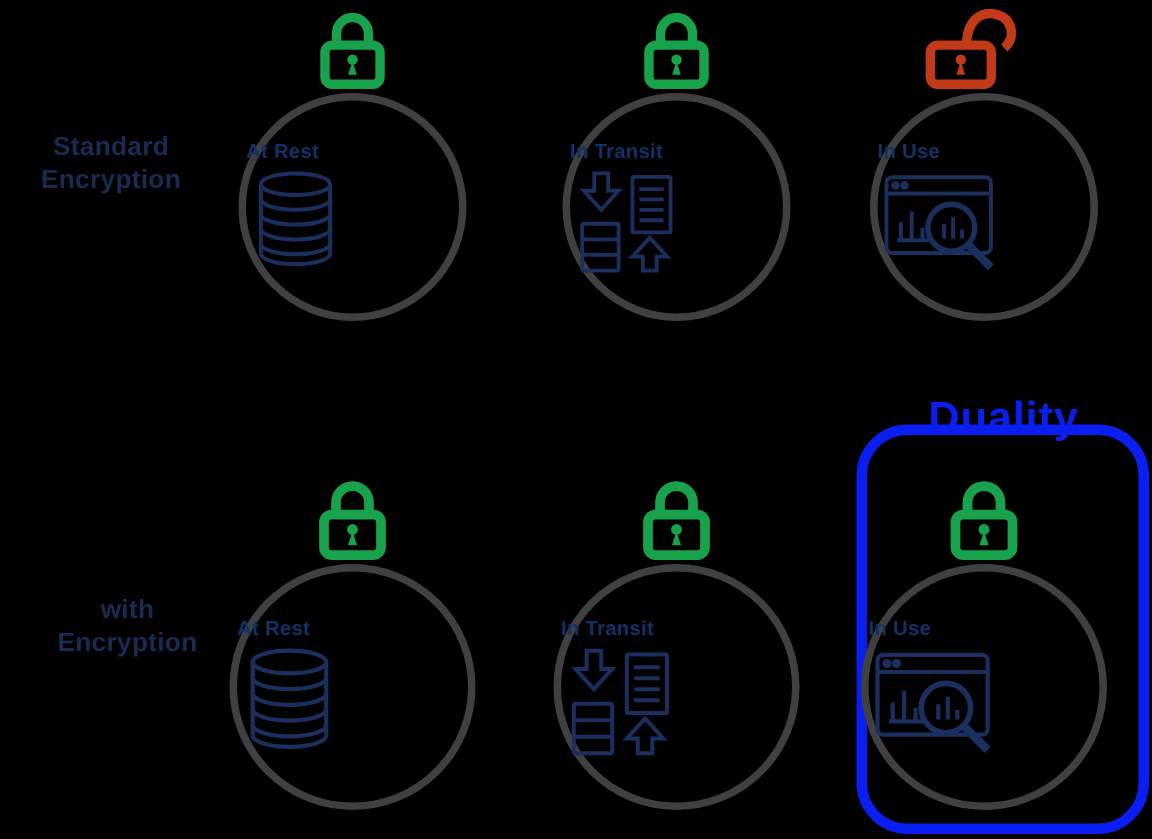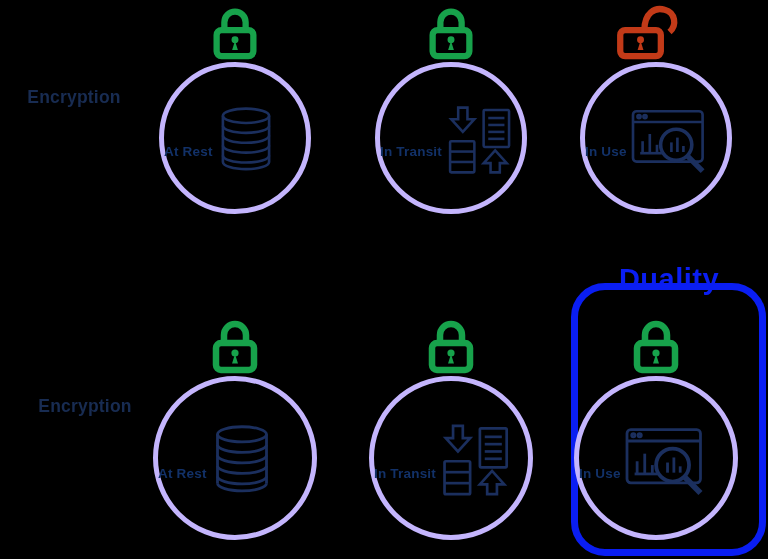--- a/index.html
+++ b/index.html
@@ -12,22 +12,22 @@
     position:absolute;text-align:center;font-weight:bold;
     color:#182c52;font-size:17.5px;line-height:22px;letter-spacing:.2px;
   }
   #row1-label{left:6px;top:86px;width:136px;}
   #row2-label{left:10px;top:395px;width:150px;}
   .item{position:absolute;width:184px;display:flex;flex-direction:column;align-items:center;}
   .row1.item{top:0;}
   .row2.item{top:314px;}
   .lock-slot{height:61px;display:flex;align-items:flex-end;justify-content:center;}
   .state-circle{
-    border:5px solid #c4b5fd;border-radius:50%;
-    display:flex;flex-direction:row;align-items:center;
+    border:5px solid #404040;border-radius:50%;
+    display:flex;flex-direction:column;
     box-sizing:border-box;background:transparent;margin-top:1px;
   }
   .row1 .state-circle{width:152px;height:152px;}
   .row2 .state-circle{width:164px;height:164px;}
   .state-label{
     margin-top:26px;font-weight:bold;font-size:13.5px;color:#123168;letter-spacing:.2px;
   }
   .row2 .state-label{margin-top:30px;}
   .state-icon{margin-top:3px;}
   
@@ -41,20 +41,21 @@
   #duality-box{
     position:absolute;left:571px;top:283px;width:195px;height:273px;
     border:7px solid #0a1ef2;border-radius:34px;box-sizing:border-box;
   }
   svg{display:block;}
 </style>
 </head>
 <body>
 
 <div class="row-label" id="row1-label">
+  <div>Standard</div>
   <div>Encryption</div>
 </div>
 
 <div class="item row1 col1">
   <div class="lock-slot">
     <svg width="62" height="58" viewBox="0 0 64 60">
       <path d="M21 28 v-8 a11 11 0 0 1 22 0 v8" fill="none" stroke="#17A24B" stroke-width="6.5"></path>
       <rect x="13" y="28" width="38" height="27" rx="5" fill="none" stroke="#17A24B" stroke-width="6.5"></rect>
       <circle cx="32" cy="38" r="3.6" fill="#17A24B"></circle>
       <path d="M32 39 l-3 9.5 h6 z" fill="#17A24B"></path>
@@ -139,20 +140,21 @@
         </g>
       </svg>
     </div>
   </div>
 </div>
 
 <div id="duality-title">Duality</div>
 <div id="duality-box"></div>
 
 <div class="row-label" id="row2-label">
+  <div>with</div>
   <div>Encryption</div>
 </div>
 
 <div class="item row2 col1">
   <div class="lock-slot">
     <svg width="64" height="60" viewBox="0 0 64 60">
       <path d="M21 28 v-8 a11 11 0 0 1 22 0 v8" fill="none" stroke="#17A24B" stroke-width="6.5"></path>
       <rect x="13" y="28" width="38" height="27" rx="5" fill="none" stroke="#17A24B" stroke-width="6.5"></rect>
       <circle cx="32" cy="38" r="3.6" fill="#17A24B"></circle>
       <path d="M32 39 l-3 9.5 h6 z" fill="#17A24B"></path>

